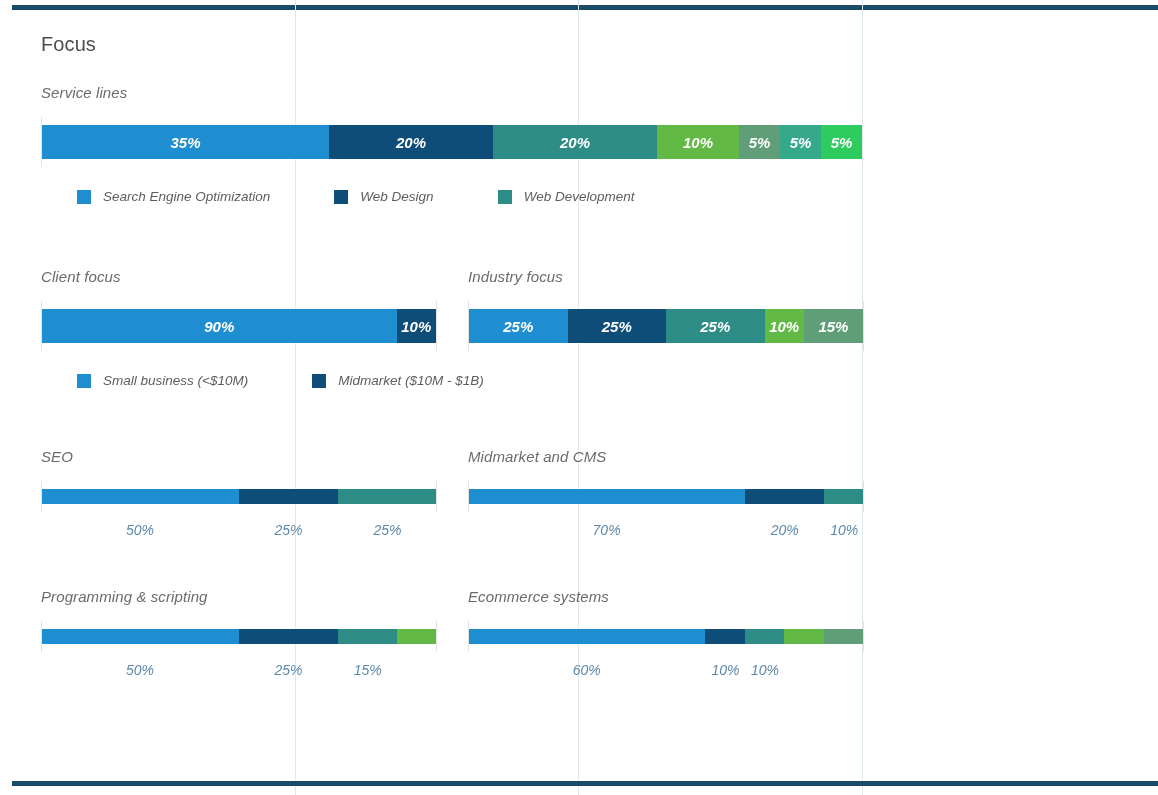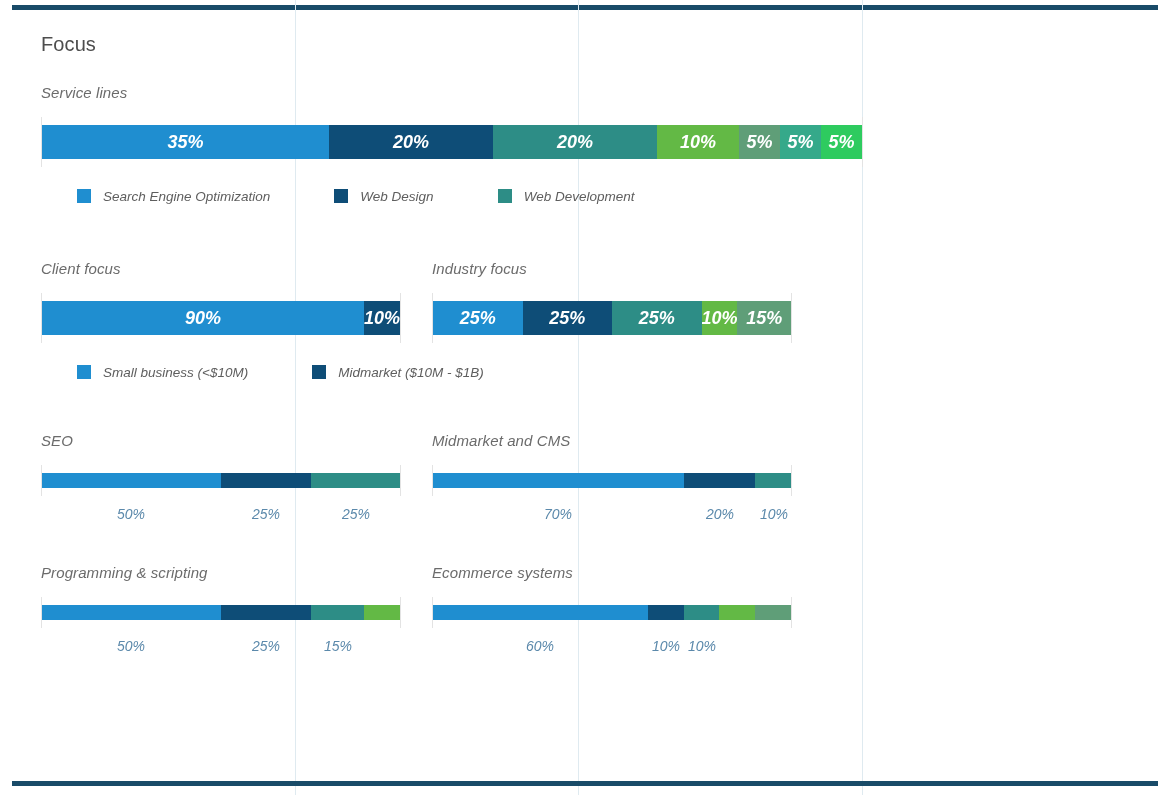--- a/index.html
+++ b/index.html
@@ -79,35 +79,36 @@
     height: 34px;
     width: 100%;
     overflow: hidden;
   }
   .bar.thin { height: 15px; }
   .seg {
     display: flex;
     align-items: center;
     justify-content: center;
     color: #ffffff;
-    font-size: 18px;
+    font-size: 15px;
     font-weight: bold;
     white-space: nowrap;
     overflow: hidden;
   }
 
   
   .legend {
     display: flex;
     align-items: center;
     margin-top: 22px;
     flex-wrap: nowrap;
   }
   .legend-item {
     display: flex;
+    align-items: center;
     margin-right: 28px;
     white-space: nowrap;
     padding-left: 36px;
   }
   .legend-swatch {
     width: 14px;
     height: 14px;
     margin-right: 12px;
     flex: none;
   }
@@ -129,22 +130,23 @@
     font-size: 14px;
     color: #5b89ab;
     white-space: nowrap;
   }
 
   
   .row-two {
     display: flex;
   }
   .col {
-    width: 360px;
+    width: 396px;
     flex: none;
+    margin-top: 8px;
   }
   .col.right { margin-left: 31px; }
 
   .spacer-lg { height: 56px; }
   .spacer-md { height: 52px; }
   .spacer-sm { height: 34px; }
 </style>
 </head>
 <body>
 

